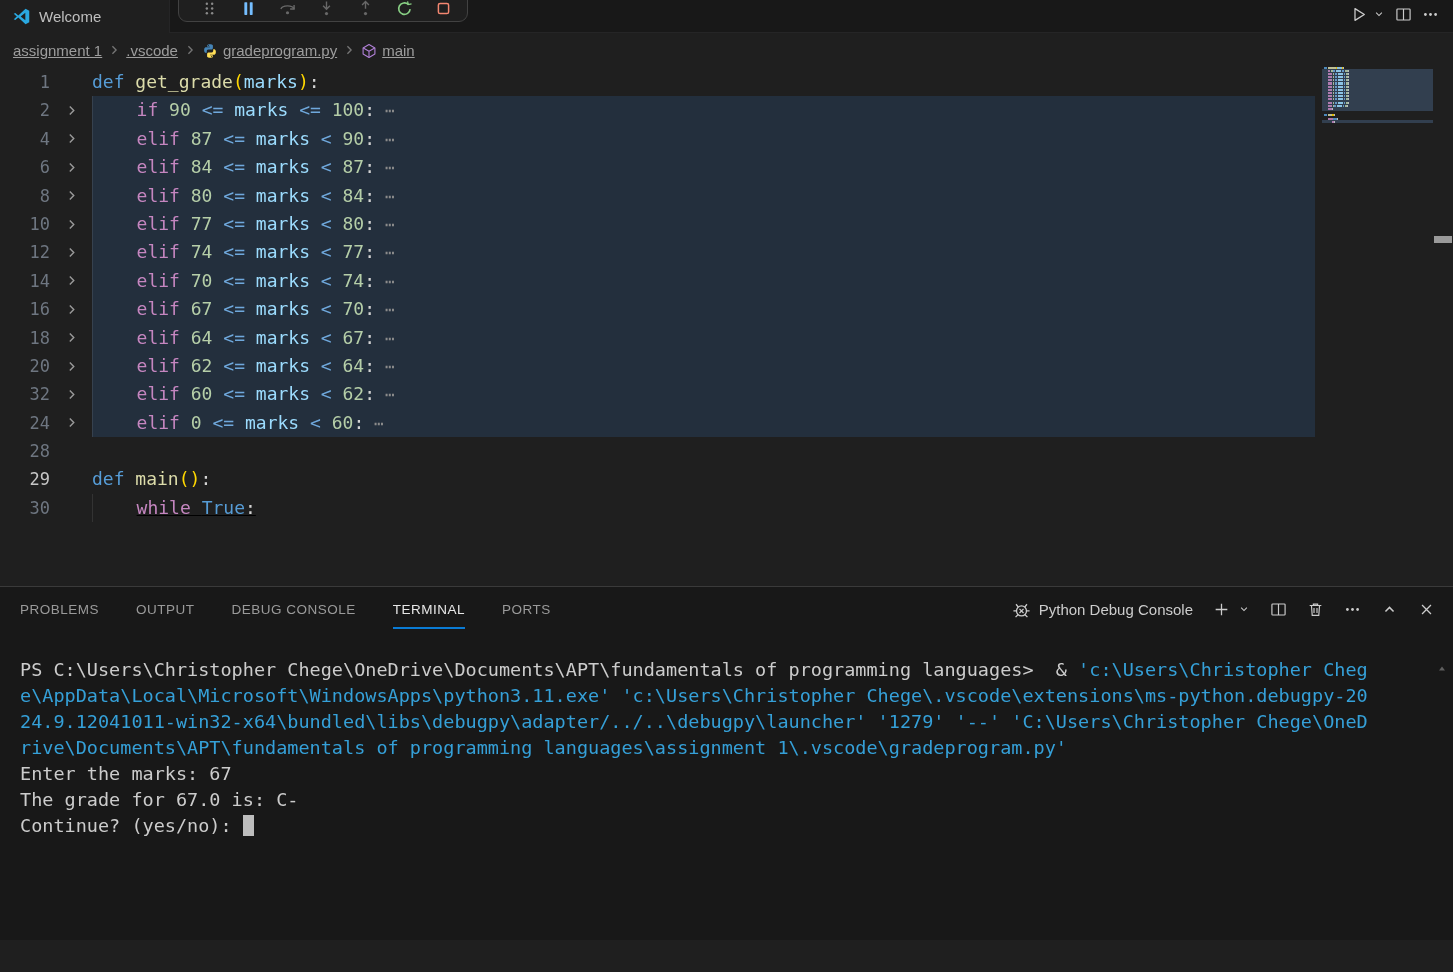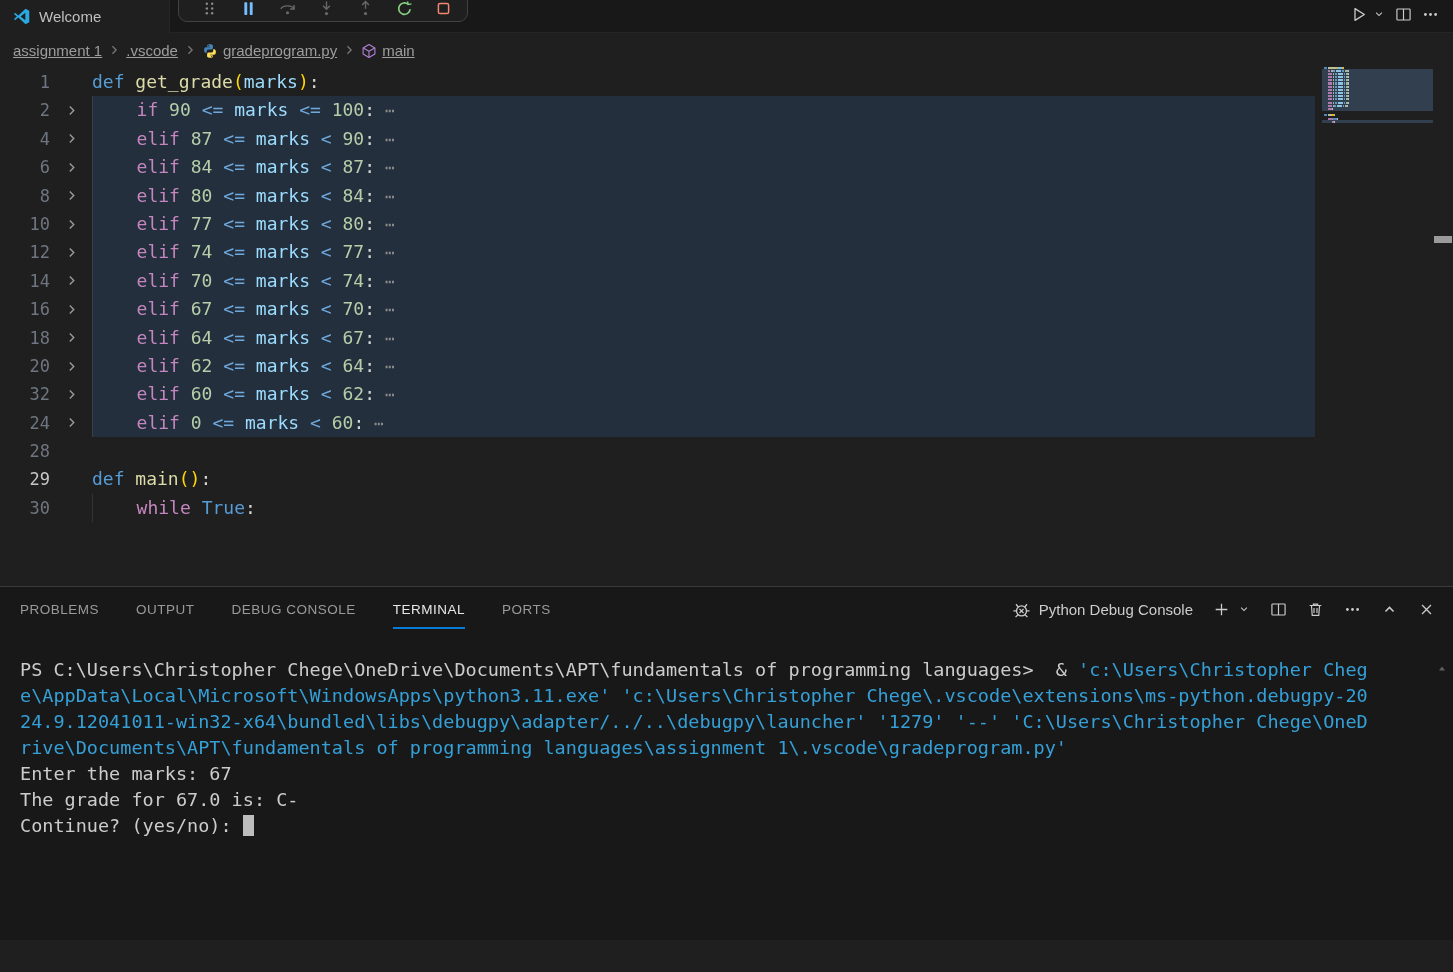--- a/index.html
+++ b/index.html
@@ -254,21 +254,21 @@
                 <path d="M6.2 3.8 10.4 8l-4.2 4.2"></path>
               </svg></span></div><div class="code-text" style="padding-left: 44.6px;"><span style="color: rgb(197, 134, 192);">elif </span><span style="color: rgb(181, 206, 168);">62 </span><span style="color: rgb(111, 168, 220);">&lt;= </span><span style="color: rgb(156, 220, 254);">marks </span><span style="color: rgb(111, 168, 220);">&lt; </span><span style="color: rgb(181, 206, 168);">64</span><span style="color: rgb(212, 212, 212);">:</span><span class="tok-fold" style="color: rgb(139, 139, 139);"> ⋯</span></div></div>
         <div class="code-row"><div class="row-hl"></div><div class="guide" style="left: 92px;"></div><div class="gutter-num">32</div><div class="gutter-fold"><span class="icon" style="color: rgb(154, 154, 154);"><svg viewBox="0 0 16 16" fill="none" stroke="currentColor" stroke-width="1.5">
                 <path d="M6.2 3.8 10.4 8l-4.2 4.2"></path>
               </svg></span></div><div class="code-text" style="padding-left: 44.6px;"><span style="color: rgb(197, 134, 192);">elif </span><span style="color: rgb(181, 206, 168);">60 </span><span style="color: rgb(111, 168, 220);">&lt;= </span><span style="color: rgb(156, 220, 254);">marks </span><span style="color: rgb(111, 168, 220);">&lt; </span><span style="color: rgb(181, 206, 168);">62</span><span style="color: rgb(212, 212, 212);">:</span><span class="tok-fold" style="color: rgb(139, 139, 139);"> ⋯</span></div></div>
         <div class="code-row"><div class="row-hl"></div><div class="guide" style="left: 92px;"></div><div class="gutter-num">24</div><div class="gutter-fold"><span class="icon" style="color: rgb(154, 154, 154);"><svg viewBox="0 0 16 16" fill="none" stroke="currentColor" stroke-width="1.5">
                 <path d="M6.2 3.8 10.4 8l-4.2 4.2"></path>
               </svg></span></div><div class="code-text" style="padding-left: 44.6px;"><span style="color: rgb(197, 134, 192);">elif </span><span style="color: rgb(181, 206, 168);">0 </span><span style="color: rgb(111, 168, 220);">&lt;= </span><span style="color: rgb(156, 220, 254);">marks </span><span style="color: rgb(111, 168, 220);">&lt; </span><span style="color: rgb(181, 206, 168);">60</span><span style="color: rgb(212, 212, 212);">:</span><span class="tok-fold" style="color: rgb(139, 139, 139);"> ⋯</span></div></div>
         <div class="code-row"><div class="gutter-num">28</div><div class="gutter-fold"></div><div class="code-text" style="padding-left: 0px;"></div></div>
         <div class="code-row"><div class="gutter-num current">29</div><div class="gutter-fold"></div><div class="code-text" style="padding-left: 0px;"><span style="color: rgb(86, 156, 214);">def </span><span style="color: rgb(220, 220, 170);">main</span><span style="color: rgb(255, 215, 0);">(</span><span style="color: rgb(255, 215, 0);">)</span><span style="color: rgb(212, 212, 212);">:</span></div></div>
-        <div class="code-row"><div class="guide" style="left: 92px;"></div><div class="gutter-num">30</div><div class="gutter-fold"></div><div class="code-text" style="padding-left: 44.6px;"><span style="color: rgb(197, 134, 192);">while </span><span style="color: rgb(86, 156, 214);">True</span><span style="color: rgb(212, 212, 212);">:</span></div></div>
+        <div class="code-row"><div class="guide" style="left: 92px;"></div><div class="gutter-num">30</div><div class="gutter-fold"></div><div class="code-text" style="padding-left: 44.6px; text-decoration: underline;"><span style="color: rgb(197, 134, 192);">while </span><span style="color: rgb(86, 156, 214);">True</span><span style="color: rgb(212, 212, 212);">:</span></div></div>
       </div>
     <div class="minimap" id="minimap">
         <div class="mm-row" style="padding-left: 2px;"><span class="mm-bar" style="width: 2.85px; margin-right: 0.95px; background: rgb(86, 156, 214);"></span><span class="mm-bar" style="width: 8.55px; margin-right: 0px; background: rgb(220, 220, 170);"></span><span class="mm-bar" style="width: 1px; margin-right: 0px; background: rgb(255, 215, 0);"></span><span class="mm-bar" style="width: 4.75px; margin-right: 0px; background: rgb(156, 220, 254);"></span><span class="mm-bar" style="width: 1px; margin-right: 0px; background: rgb(255, 215, 0);"></span><span class="mm-bar" style="width: 1px; margin-right: 0px; background: rgb(212, 212, 212);"></span></div>
         <div class="mm-row" style="padding-left: 5.8px;"><div class="mm-hl"></div><span class="mm-bar" style="width: 1.9px; margin-right: 0.95px; background: rgb(197, 134, 192);"></span><span class="mm-bar" style="width: 1.9px; margin-right: 0.95px; background: rgb(181, 206, 168);"></span><span class="mm-bar" style="width: 1.9px; margin-right: 0.95px; background: rgb(111, 168, 220);"></span><span class="mm-bar" style="width: 4.75px; margin-right: 0.95px; background: rgb(156, 220, 254);"></span><span class="mm-bar" style="width: 1.9px; margin-right: 0.95px; background: rgb(111, 168, 220);"></span><span class="mm-bar" style="width: 2.85px; margin-right: 0px; background: rgb(181, 206, 168);"></span><span class="mm-bar" style="width: 1px; margin-right: 0px; background: rgb(212, 212, 212);"></span></div>
         <div class="mm-row" style="padding-left: 5.8px;"><div class="mm-hl"></div><span class="mm-bar" style="width: 3.8px; margin-right: 0.95px; background: rgb(197, 134, 192);"></span><span class="mm-bar" style="width: 1.9px; margin-right: 0.95px; background: rgb(181, 206, 168);"></span><span class="mm-bar" style="width: 1.9px; margin-right: 0.95px; background: rgb(111, 168, 220);"></span><span class="mm-bar" style="width: 4.75px; margin-right: 0.95px; background: rgb(156, 220, 254);"></span><span class="mm-bar" style="width: 1px; margin-right: 0.95px; background: rgb(111, 168, 220);"></span><span class="mm-bar" style="width: 1.9px; margin-right: 0px; background: rgb(181, 206, 168);"></span><span class="mm-bar" style="width: 1px; margin-right: 0px; background: rgb(212, 212, 212);"></span></div>
         <div class="mm-row" style="padding-left: 5.8px;"><div class="mm-hl"></div><span class="mm-bar" style="width: 3.8px; margin-right: 0.95px; background: rgb(197, 134, 192);"></span><span class="mm-bar" style="width: 1.9px; margin-right: 0.95px; background: rgb(181, 206, 168);"></span><span class="mm-bar" style="width: 1.9px; margin-right: 0.95px; background: rgb(111, 168, 220);"></span><span class="mm-bar" style="width: 4.75px; margin-right: 0.95px; background: rgb(156, 220, 254);"></span><span class="mm-bar" style="width: 1px; margin-right: 0.95px; background: rgb(111, 168, 220);"></span><span class="mm-bar" style="width: 1.9px; margin-right: 0px; background: rgb(181, 206, 168);"></span><span class="mm-bar" style="width: 1px; margin-right: 0px; background: rgb(212, 212, 212);"></span></div>
         <div class="mm-row" style="padding-left: 5.8px;"><div class="mm-hl"></div><span class="mm-bar" style="width: 3.8px; margin-right: 0.95px; background: rgb(197, 134, 192);"></span><span class="mm-bar" style="width: 1.9px; margin-right: 0.95px; background: rgb(181, 206, 168);"></span><span class="mm-bar" style="width: 1.9px; margin-right: 0.95px; background: rgb(111, 168, 220);"></span><span class="mm-bar" style="width: 4.75px; margin-right: 0.95px; background: rgb(156, 220, 254);"></span><span class="mm-bar" style="width: 1px; margin-right: 0.95px; background: rgb(111, 168, 220);"></span><span class="mm-bar" style="width: 1.9px; margin-right: 0px; background: rgb(181, 206, 168);"></span><span class="mm-bar" style="width: 1px; margin-right: 0px; background: rgb(212, 212, 212);"></span></div>
         <div class="mm-row" style="padding-left: 5.8px;"><div class="mm-hl"></div><span class="mm-bar" style="width: 3.8px; margin-right: 0.95px; background: rgb(197, 134, 192);"></span><span class="mm-bar" style="width: 1.9px; margin-right: 0.95px; background: rgb(181, 206, 168);"></span><span class="mm-bar" style="width: 1.9px; margin-right: 0.95px; background: rgb(111, 168, 220);"></span><span class="mm-bar" style="width: 4.75px; margin-right: 0.95px; background: rgb(156, 220, 254);"></span><span class="mm-bar" style="width: 1px; margin-right: 0.95px; background: rgb(111, 168, 220);"></span><span class="mm-bar" style="width: 1.9px; margin-right: 0px; background: rgb(181, 206, 168);"></span><span class="mm-bar" style="width: 1px; margin-right: 0px; background: rgb(212, 212, 212);"></span></div>
         <div class="mm-row" style="padding-left: 5.8px;"><div class="mm-hl"></div><span class="mm-bar" style="width: 3.8px; margin-right: 0.95px; background: rgb(197, 134, 192);"></span><span class="mm-bar" style="width: 1.9px; margin-right: 0.95px; background: rgb(181, 206, 168);"></span><span class="mm-bar" style="width: 1.9px; margin-right: 0.95px; background: rgb(111, 168, 220);"></span><span class="mm-bar" style="width: 4.75px; margin-right: 0.95px; background: rgb(156, 220, 254);"></span><span class="mm-bar" style="width: 1px; margin-right: 0.95px; background: rgb(111, 168, 220);"></span><span class="mm-bar" style="width: 1.9px; margin-right: 0px; background: rgb(181, 206, 168);"></span><span class="mm-bar" style="width: 1px; margin-right: 0px; background: rgb(212, 212, 212);"></span></div>
         <div class="mm-row" style="padding-left: 5.8px;"><div class="mm-hl"></div><span class="mm-bar" style="width: 3.8px; margin-right: 0.95px; background: rgb(197, 134, 192);"></span><span class="mm-bar" style="width: 1.9px; margin-right: 0.95px; background: rgb(181, 206, 168);"></span><span class="mm-bar" style="width: 1.9px; margin-right: 0.95px; background: rgb(111, 168, 220);"></span><span class="mm-bar" style="width: 4.75px; margin-right: 0.95px; background: rgb(156, 220, 254);"></span><span class="mm-bar" style="width: 1px; margin-right: 0.95px; background: rgb(111, 168, 220);"></span><span class="mm-bar" style="width: 1.9px; margin-right: 0px; background: rgb(181, 206, 168);"></span><span class="mm-bar" style="width: 1px; margin-right: 0px; background: rgb(212, 212, 212);"></span></div>

